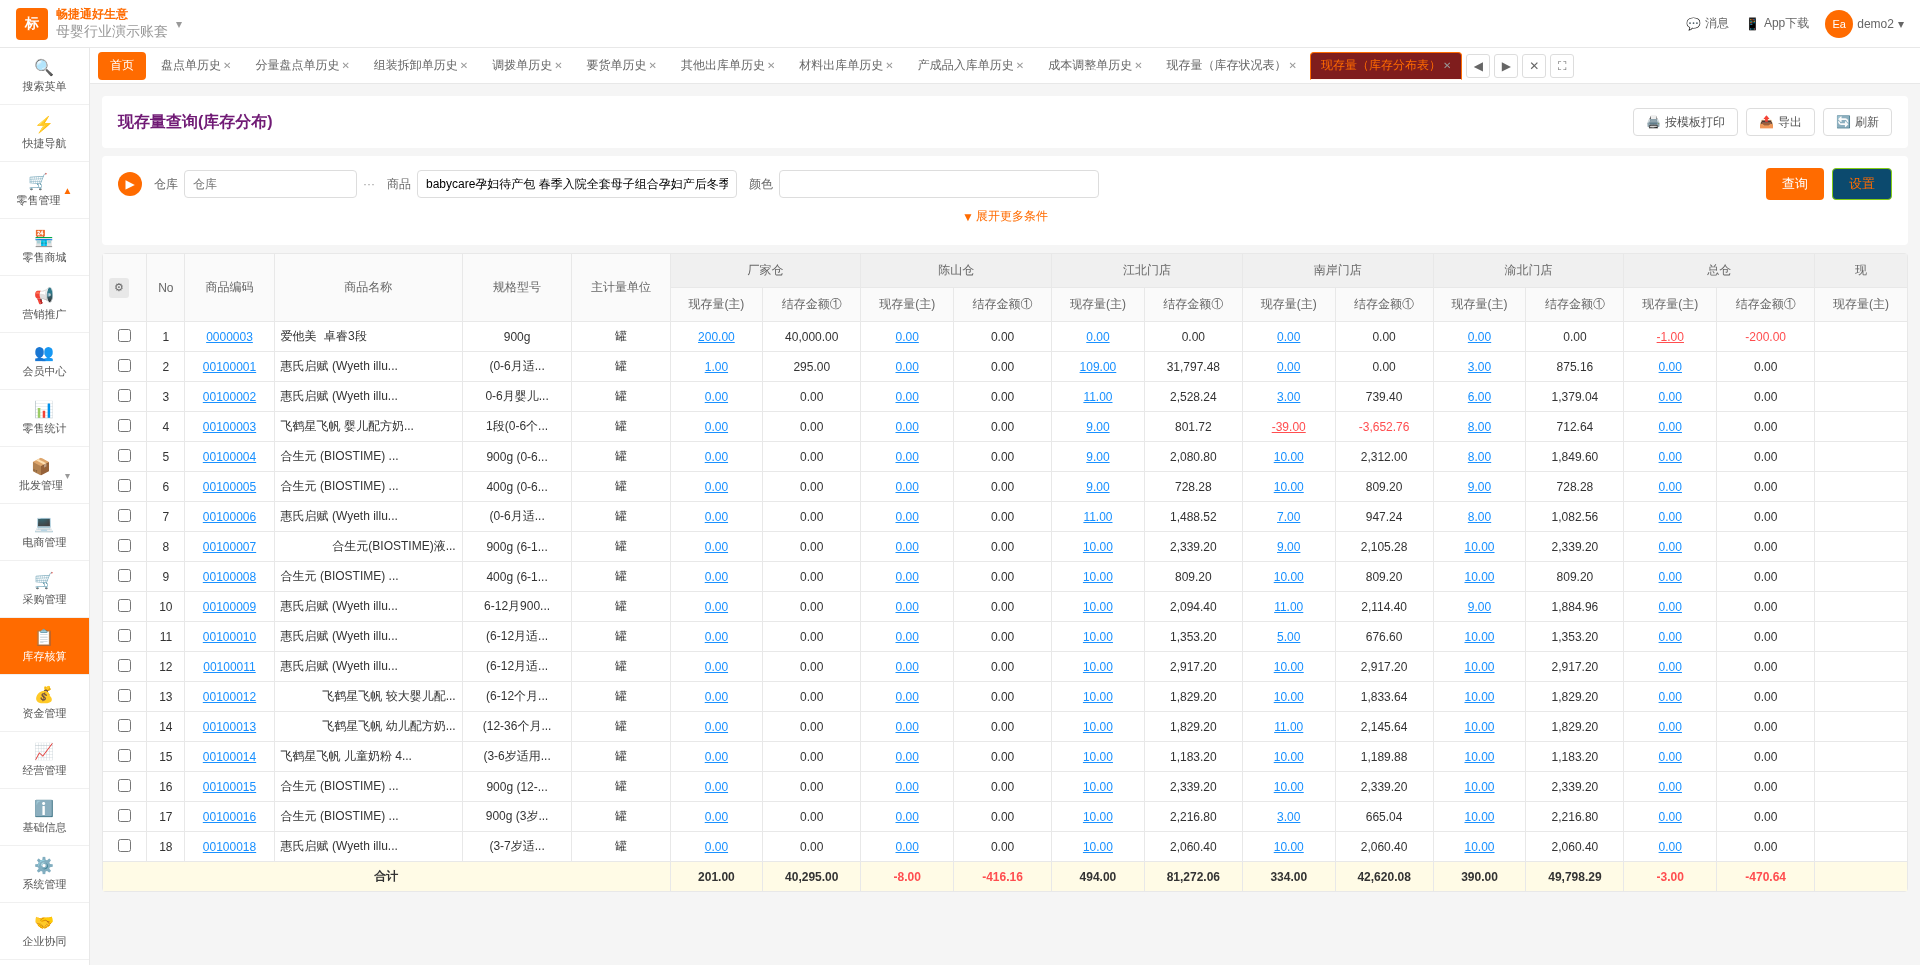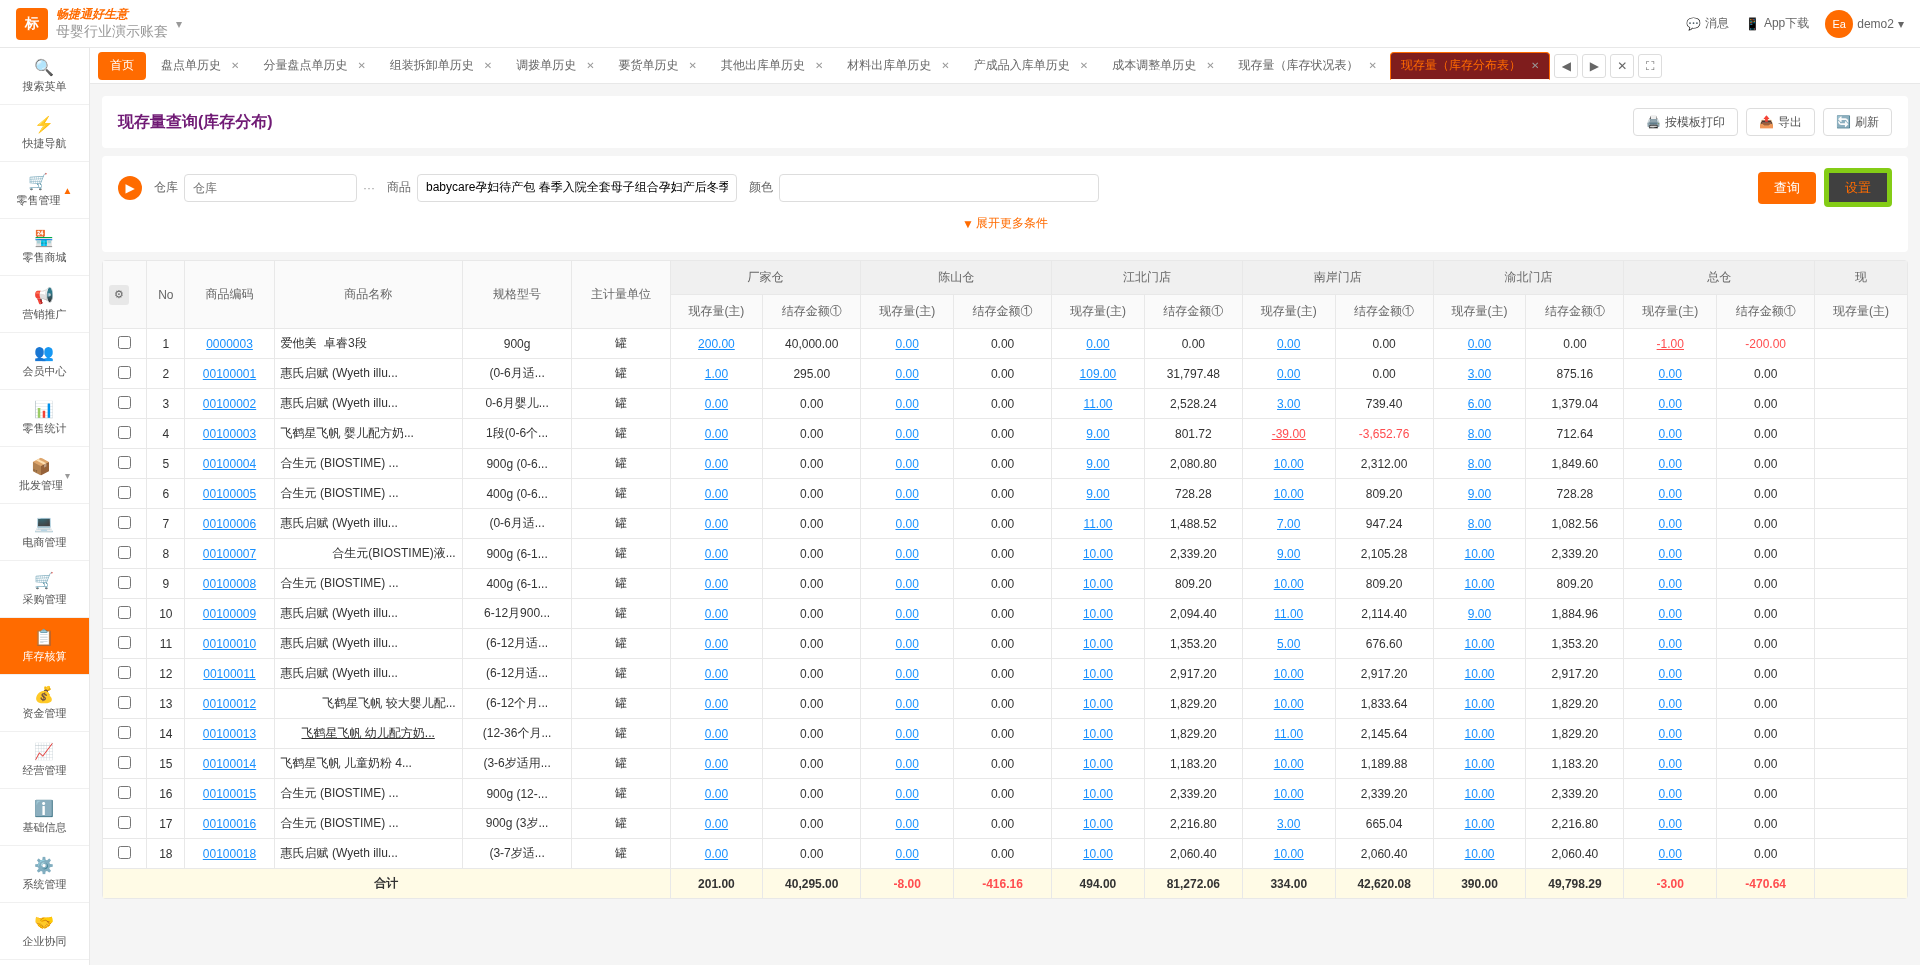--- a/index.html
+++ b/index.html
@@ -35,21 +35,21 @@
       position: fixed;
       top: 48px; left: 90px; right: 0;
       z-index: 99;
       overflow: hidden;
     }
     .tab-item {
       height: 28px;
       padding: 0 10px;
       display: flex;
       align-items: center;
-      gap: 8px;
+      gap: 0;
       font-size: 12px;
       border-radius: 4px 4px 0 0;
       cursor: pointer;
       white-space: nowrap;
       color: #666;
       border: 1px solid transparent;
       margin-right: 2px;
     }
     .tab-item.active {
       background: #7f1d1d;
@@ -149,25 +149,25 @@
       height: 32px;
       padding: 0 16px;
       background: #ff6b00;
       color: #fff;
       border: none;
       border-radius: 4px;
       cursor: pointer;
       font-size: 13px;
     }
     .btn-setting {
-      height: 39px;
+      height: 32px;
       padding: 0 16px;
-      background: #404040;
+      background: #0c4a6e;
       color: #ff6b00;
-      border: 5px solid #84cc16;
+      border: 1px solid #84cc16;
       border-radius: 4px;
       cursor: pointer;
       font-size: 13px;
     }
     .filter-arrow { width: 24px; height: 24px; background: #ff6b00; border-radius: 50%; display: flex; align-items: center; justify-content: center; color: #fff; cursor: pointer; font-size: 12px; }
 
     
     .table-container {
       background: #fff;
       border-radius: 4px;
@@ -197,21 +197,21 @@
     .th-group { background: #f0f0f0; }
     .settings-icon { width: 20px; height: 20px; background: #e8e8e8; border-radius: 3px; display: flex; align-items: center; justify-content: center; font-size: 11px; cursor: pointer; }
   </style>
 </head>
 <body>
 
 <div class="top-bar">
   <div class="logo-area">
     <div class="logo-icon">标</div>
     <div>
-      <div style="font-size:12px;font-weight:bold;color:#ff6b00;font-style:italic;">畅捷通好生意</div>
+      <div style="font-size:12px;font-weight:bold;color:#ff6b00;">畅捷通好生意</div>
       <div style="font-size:14px;color:#999;">母婴行业演示账套</div>
     </div>
     <span style="color:#999;cursor:pointer;">▾</span>
   </div>
   <div class="top-right">
     <div class="top-right-item">
       <span>💬</span>
       <span>消息</span>
     </div>
     <div class="top-right-item">
@@ -716,21 +716,21 @@
     <td class="col-link">10.00</td>
     <td>1,829.20</td>
     <td class="col-link ">0.00</td>
     <td class="">0.00</td>
     <td></td>
   </tr>
           <tr>
     <td><input type="checkbox" style="cursor: pointer;"></td>
     <td>14</td>
     <td class="col-link">00100013</td>
-    <td style="text-align:center;max-width:140px;overflow:hidden;text-overflow:ellipsis;text-decoration:underline;">飞鹤星飞帆 幼儿配方奶...</td>
+    <td style="text-align:right;max-width:140px;overflow:hidden;text-overflow:ellipsis;">飞鹤星飞帆 幼儿配方奶...</td>
     <td>(12-36个月...</td>
     <td>罐</td>
     <td class="col-link">0.00</td>
     <td>0.00</td>
     <td class="col-link">0.00</td>
     <td>0.00</td>
     <td class="col-link">10.00</td>
     <td>1,829.20</td>
     <td class="col-link ">11.00</td>
     <td class="">2,145.64</td>

